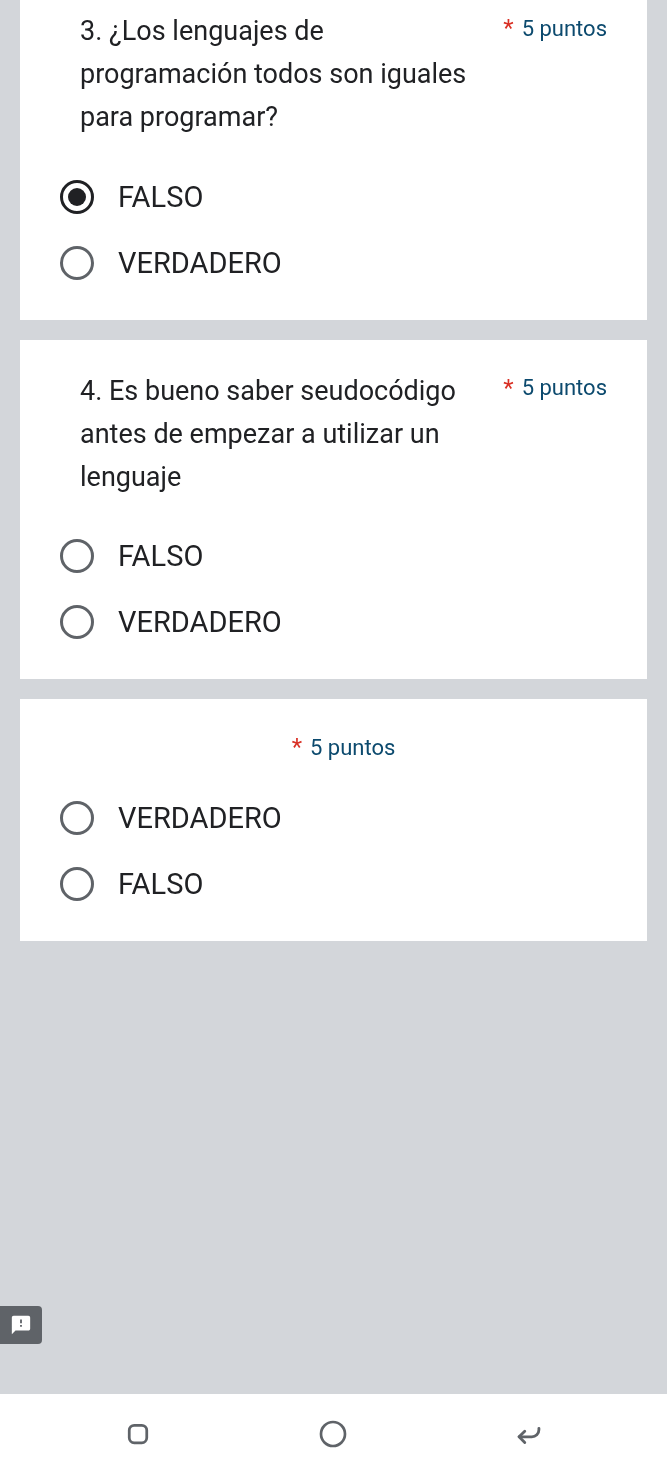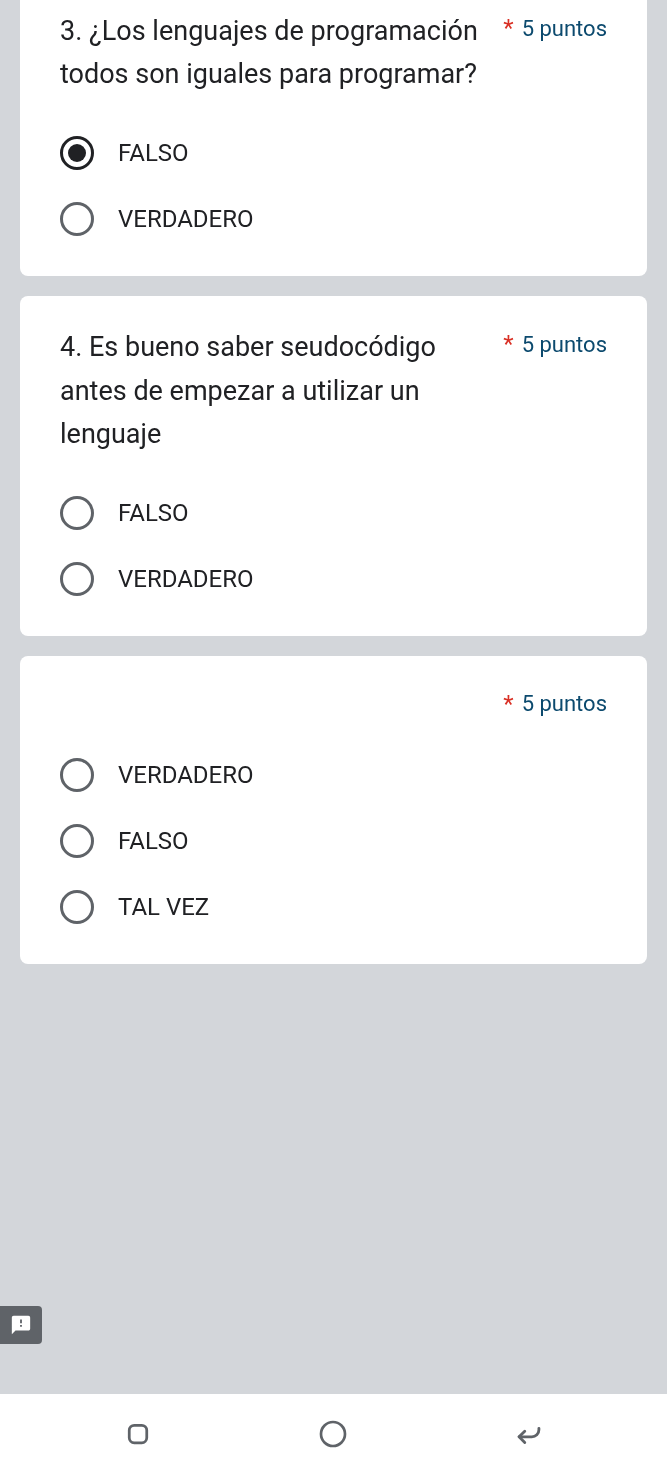--- a/index.html
+++ b/index.html
@@ -10,35 +10,36 @@
     body {
       font-family: Roboto, Arial, sans-serif;
       background: #d3d6da;
       width: 667px;
       height: 1474px;
       position: relative;
       overflow: hidden;
     }
     .card {
       background: #fff;
-      border-radius: 8px;
+      border-radius: 0;
       margin: 0 20px 20px 20px;
       padding: 30px 40px 40px 40px;
     }
     .card:first-child {
       margin-top: 0;
       border-top-left-radius: 0;
       border-top-right-radius: 0;
       padding-top: 10px;
     }
     .question-header {
       display: flex;
       align-items: flex-start;
-      justify-content: flex-end;
+      justify-content: center;
       margin-bottom: 40px;
+      margin-left: 20px;
     }
     .question-text {
       font-size: 27px;
       color: #202124;
       line-height: 1.6;
       flex: 1;
       padding-right: 10px;
     }
     .points-wrap {
       display: flex;
@@ -82,21 +83,21 @@
       width: 18px;
       height: 18px;
       background: #202124;
       border-radius: 50%;
       display: none;
     }
     .radio.selected .radio-inner {
       display: block;
     }
     .option-label {
-      font-size: 24px;
+      font-size: 29px;
       color: #202124;
     }
     .feedback-badge {
       position: absolute;
       left: 0;
       bottom: 130px;
       background: #5f6368;
       width: 42px;
       height: 38px;
       border-top-right-radius: 4px;
@@ -183,24 +184,20 @@
       </div>
     </div>
     <div class="option">
       <div class="radio"></div>
       <span class="option-label">VERDADERO</span>
     </div>
     <div class="option">
       <div class="radio"></div>
       <span class="option-label">FALSO</span>
     </div>
-    <div class="option">
-      <div class="radio"></div>
-      <span class="option-label">TAL VEZ</span>
-    </div>
   </div>
 
 </div>
 
 <div class="feedback-badge">
   <svg width="22" height="22" viewBox="0 0 24 24">
     <path d="M20 2H4c-1.1 0-2 .9-2 2v18l4-4h14c1.1 0 2-.9 2-2V4c0-1.1-.9-2-2-2zm-7 12h-2v-2h2v2zm0-4h-2V6h2v4z"></path>
   </svg>
 </div>
 

